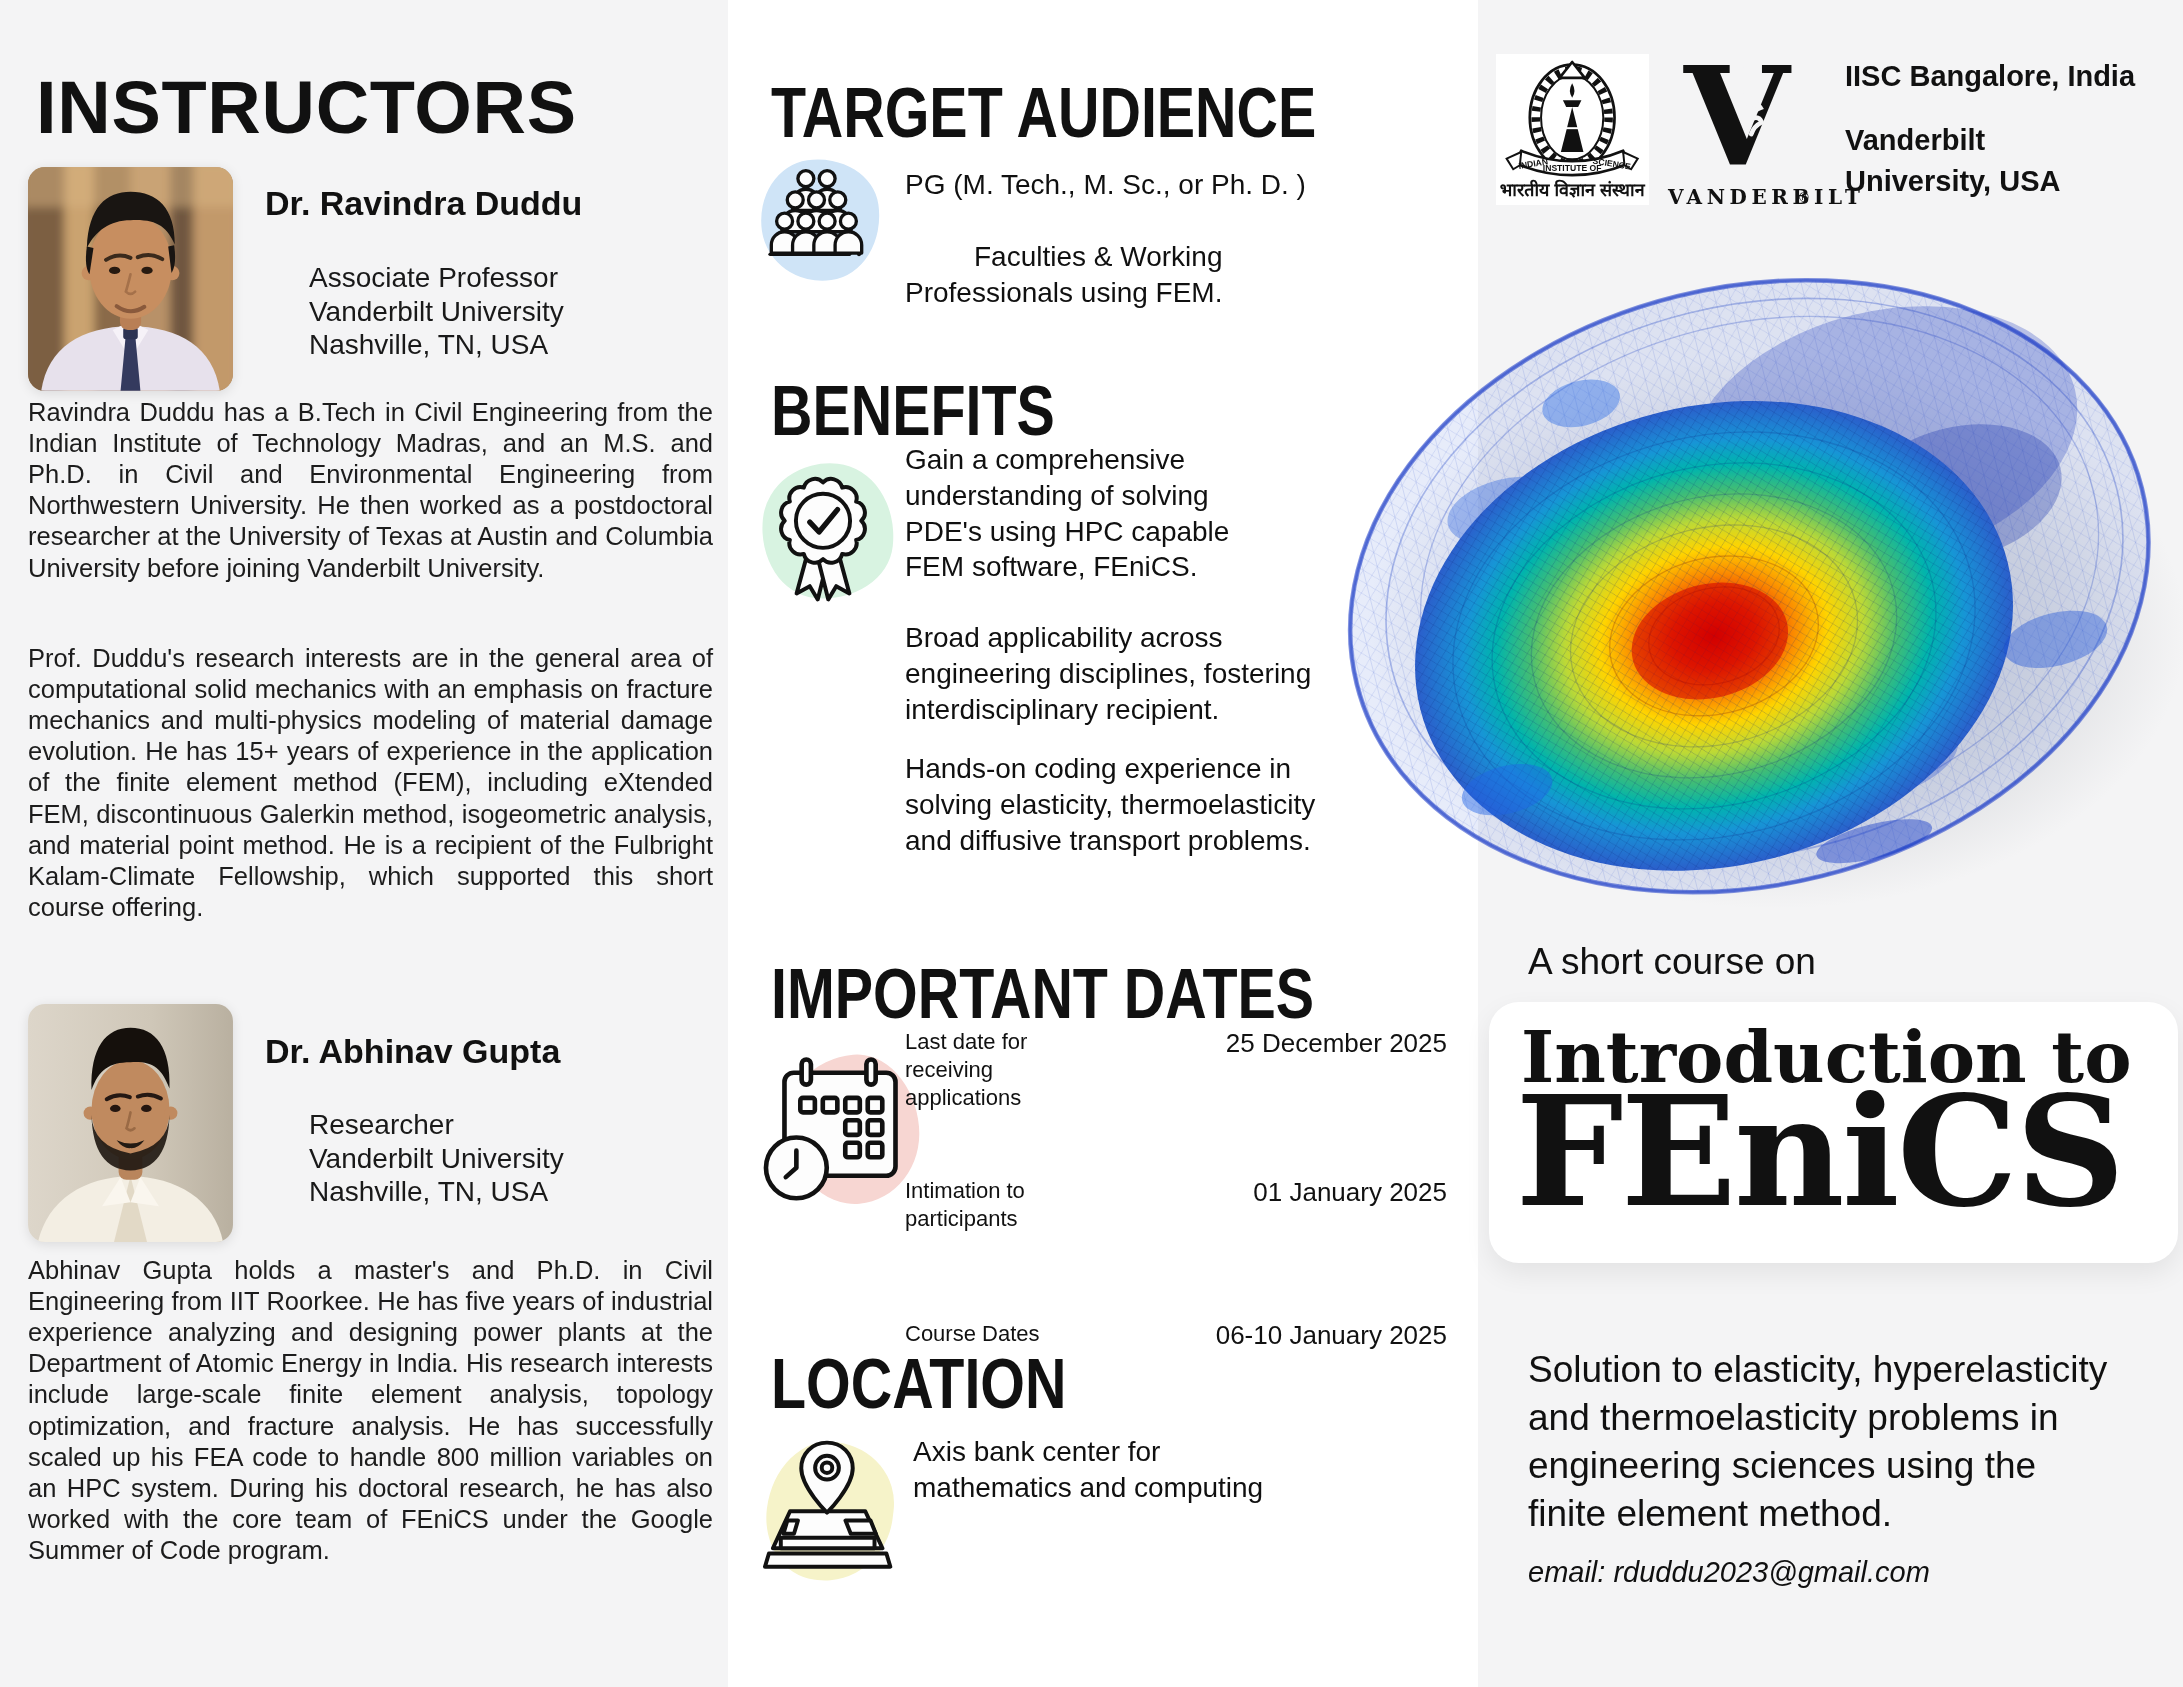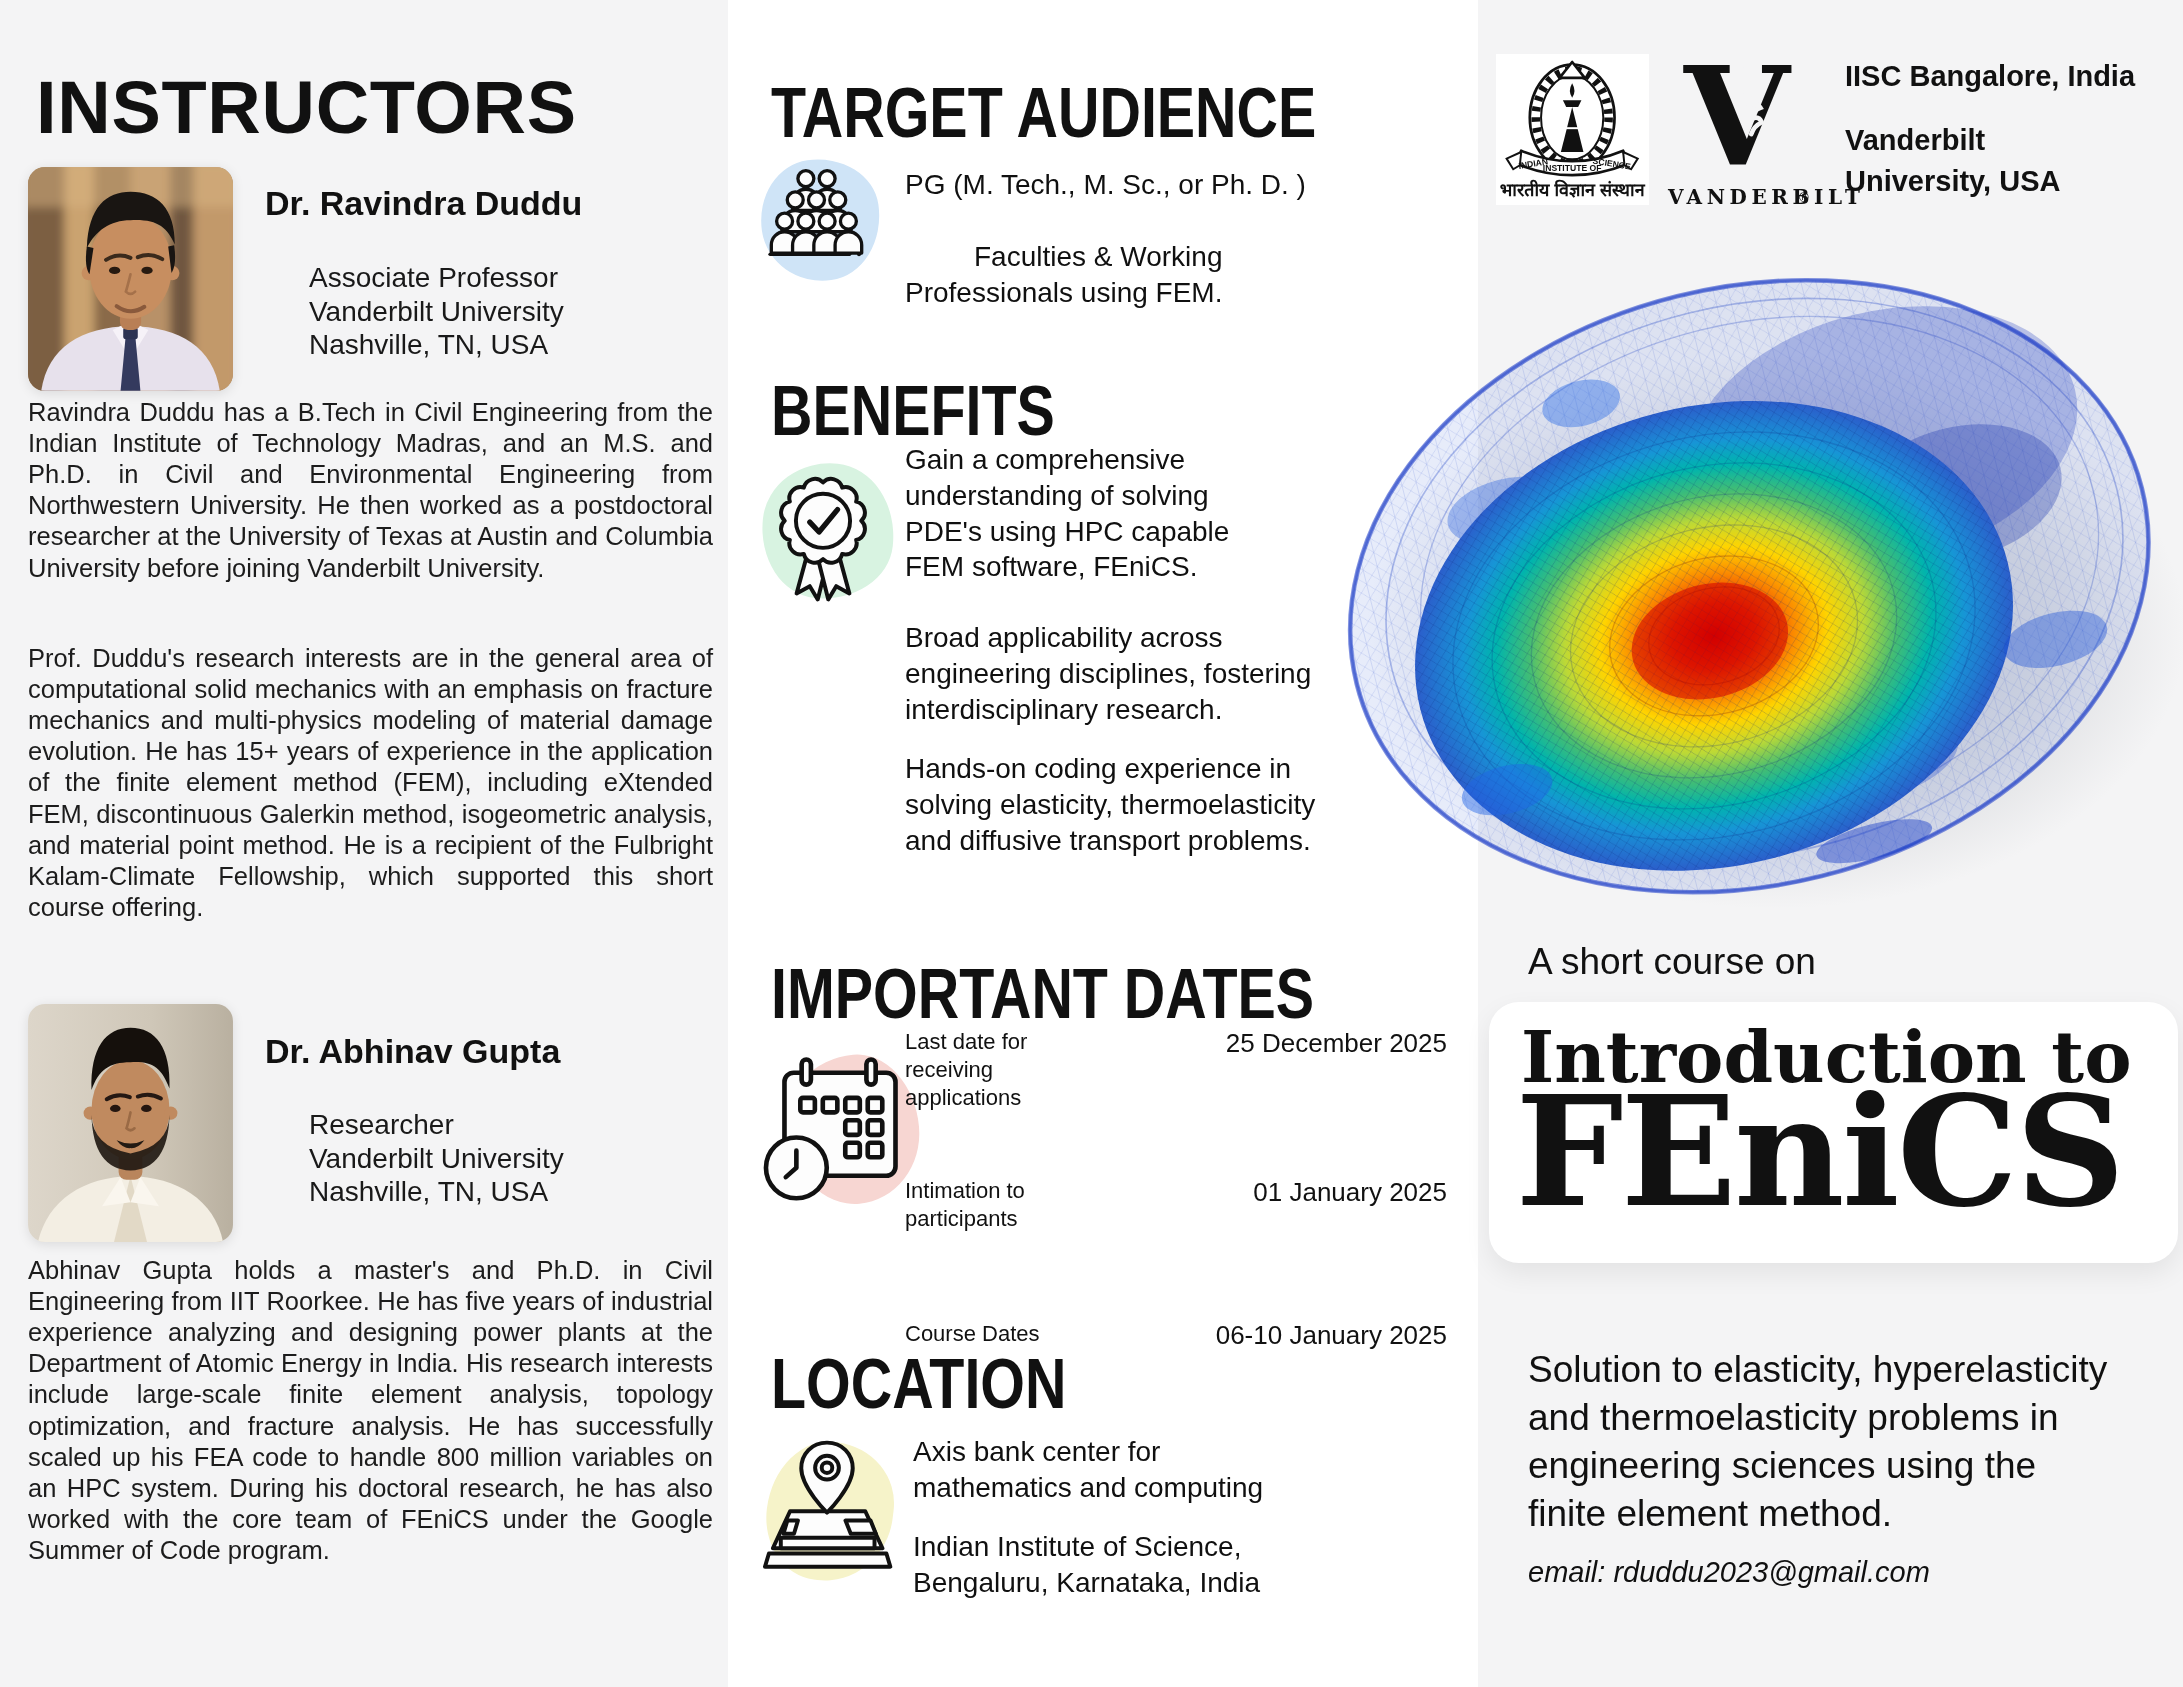--- a/index.html
+++ b/index.html
@@ -181,21 +181,21 @@
     </g>
     <path d="M66,88 l14,15 l28,-34" stroke="#111" stroke-width="8" fill="none" stroke-linecap="round" stroke-linejoin="round"></path>
   </svg>
 
   <div class="abs mid-text" style="left:905px;top:442px;">Gain a comprehensive
 understanding of solving
 PDE's using HPC capable
 FEM software, FEniCS.</div>
   <div class="abs mid-text" style="left:905px;top:620px;">Broad applicability across
 engineering disciplines, fostering
-interdisciplinary research.</div>
+interdisciplinary recipient.</div>
   <div class="abs mid-text" style="left:905px;top:751px;">Hands-on coding experience in
 solving elasticity, thermoelasticity
 and diffusive transport problems.</div>
 
   <div class="abs h-mid" style="left:771px;top:959px;">IMPORTANT DATES</div>
 
   <div class="blob" style="left:787px;top:1055px;width:132px;height:149px;background:#f7d6d2;
        border-radius:55% 45% 50% 50% / 45% 52% 48% 55%;transform:rotate(-5deg);"></div>
   <svg class="abs" style="left:762px;top:1054px;" width="152" height="159" viewBox="0 0 230 240">
     <g stroke="#111" stroke-width="7" fill="#fdfdfd" stroke-linejoin="round">
@@ -243,22 +243,20 @@
       <rect x="30" y="152" width="142" height="16"></rect>
       <path d="M12,176 L190,176 L196,196 L6,196 Z"></path>
       <path d="M100,8 C77,8 61,25 61,47 C61,76 100,114 100,114 C100,114 139,76 139,47 C139,25 123,8 100,8 Z"></path>
       <circle cx="100" cy="46" r="18"></circle>
       <circle cx="100" cy="46" r="8"></circle>
     </g>
   </svg>
 
   <div class="abs mid-text" style="left:913px;top:1434px;">Axis bank center for
 mathematics and computing</div>
-  <div class="abs mid-text" style="left:913px;top:1529px;">Indian Institute of Science,
-Bengaluru, Karnataka, India</div>
 
   <div class="abs" style="left:1496px;top:54px;width:153px;height:151px;background:#ffffff;">
     <svg width="153" height="151" viewBox="0 0 231 228">
       <ellipse cx="115" cy="96" rx="64" ry="80" fill="none" stroke="#111" stroke-width="4"></ellipse>
       <ellipse cx="115" cy="96" rx="47" ry="63" fill="none" stroke="#111" stroke-width="3"></ellipse>
       <ellipse cx="115" cy="96" rx="55" ry="71" fill="none" stroke="#111" stroke-width="13" stroke-dasharray="7 9"></ellipse>
       <path d="M115,12 L96,36 L134,36 Z" fill="#fff" stroke="#111" stroke-width="4" stroke-linejoin="round"></path>
       <path d="M115,44 q-7,12 0,22 q7,-10 0,-22" fill="#111"></path>
       <path d="M101,70 h28 l-5,10 h-18 z" fill="#111"></path>
       <path d="M115,80 L98,148 L132,148 Z" fill="#111"></path>

